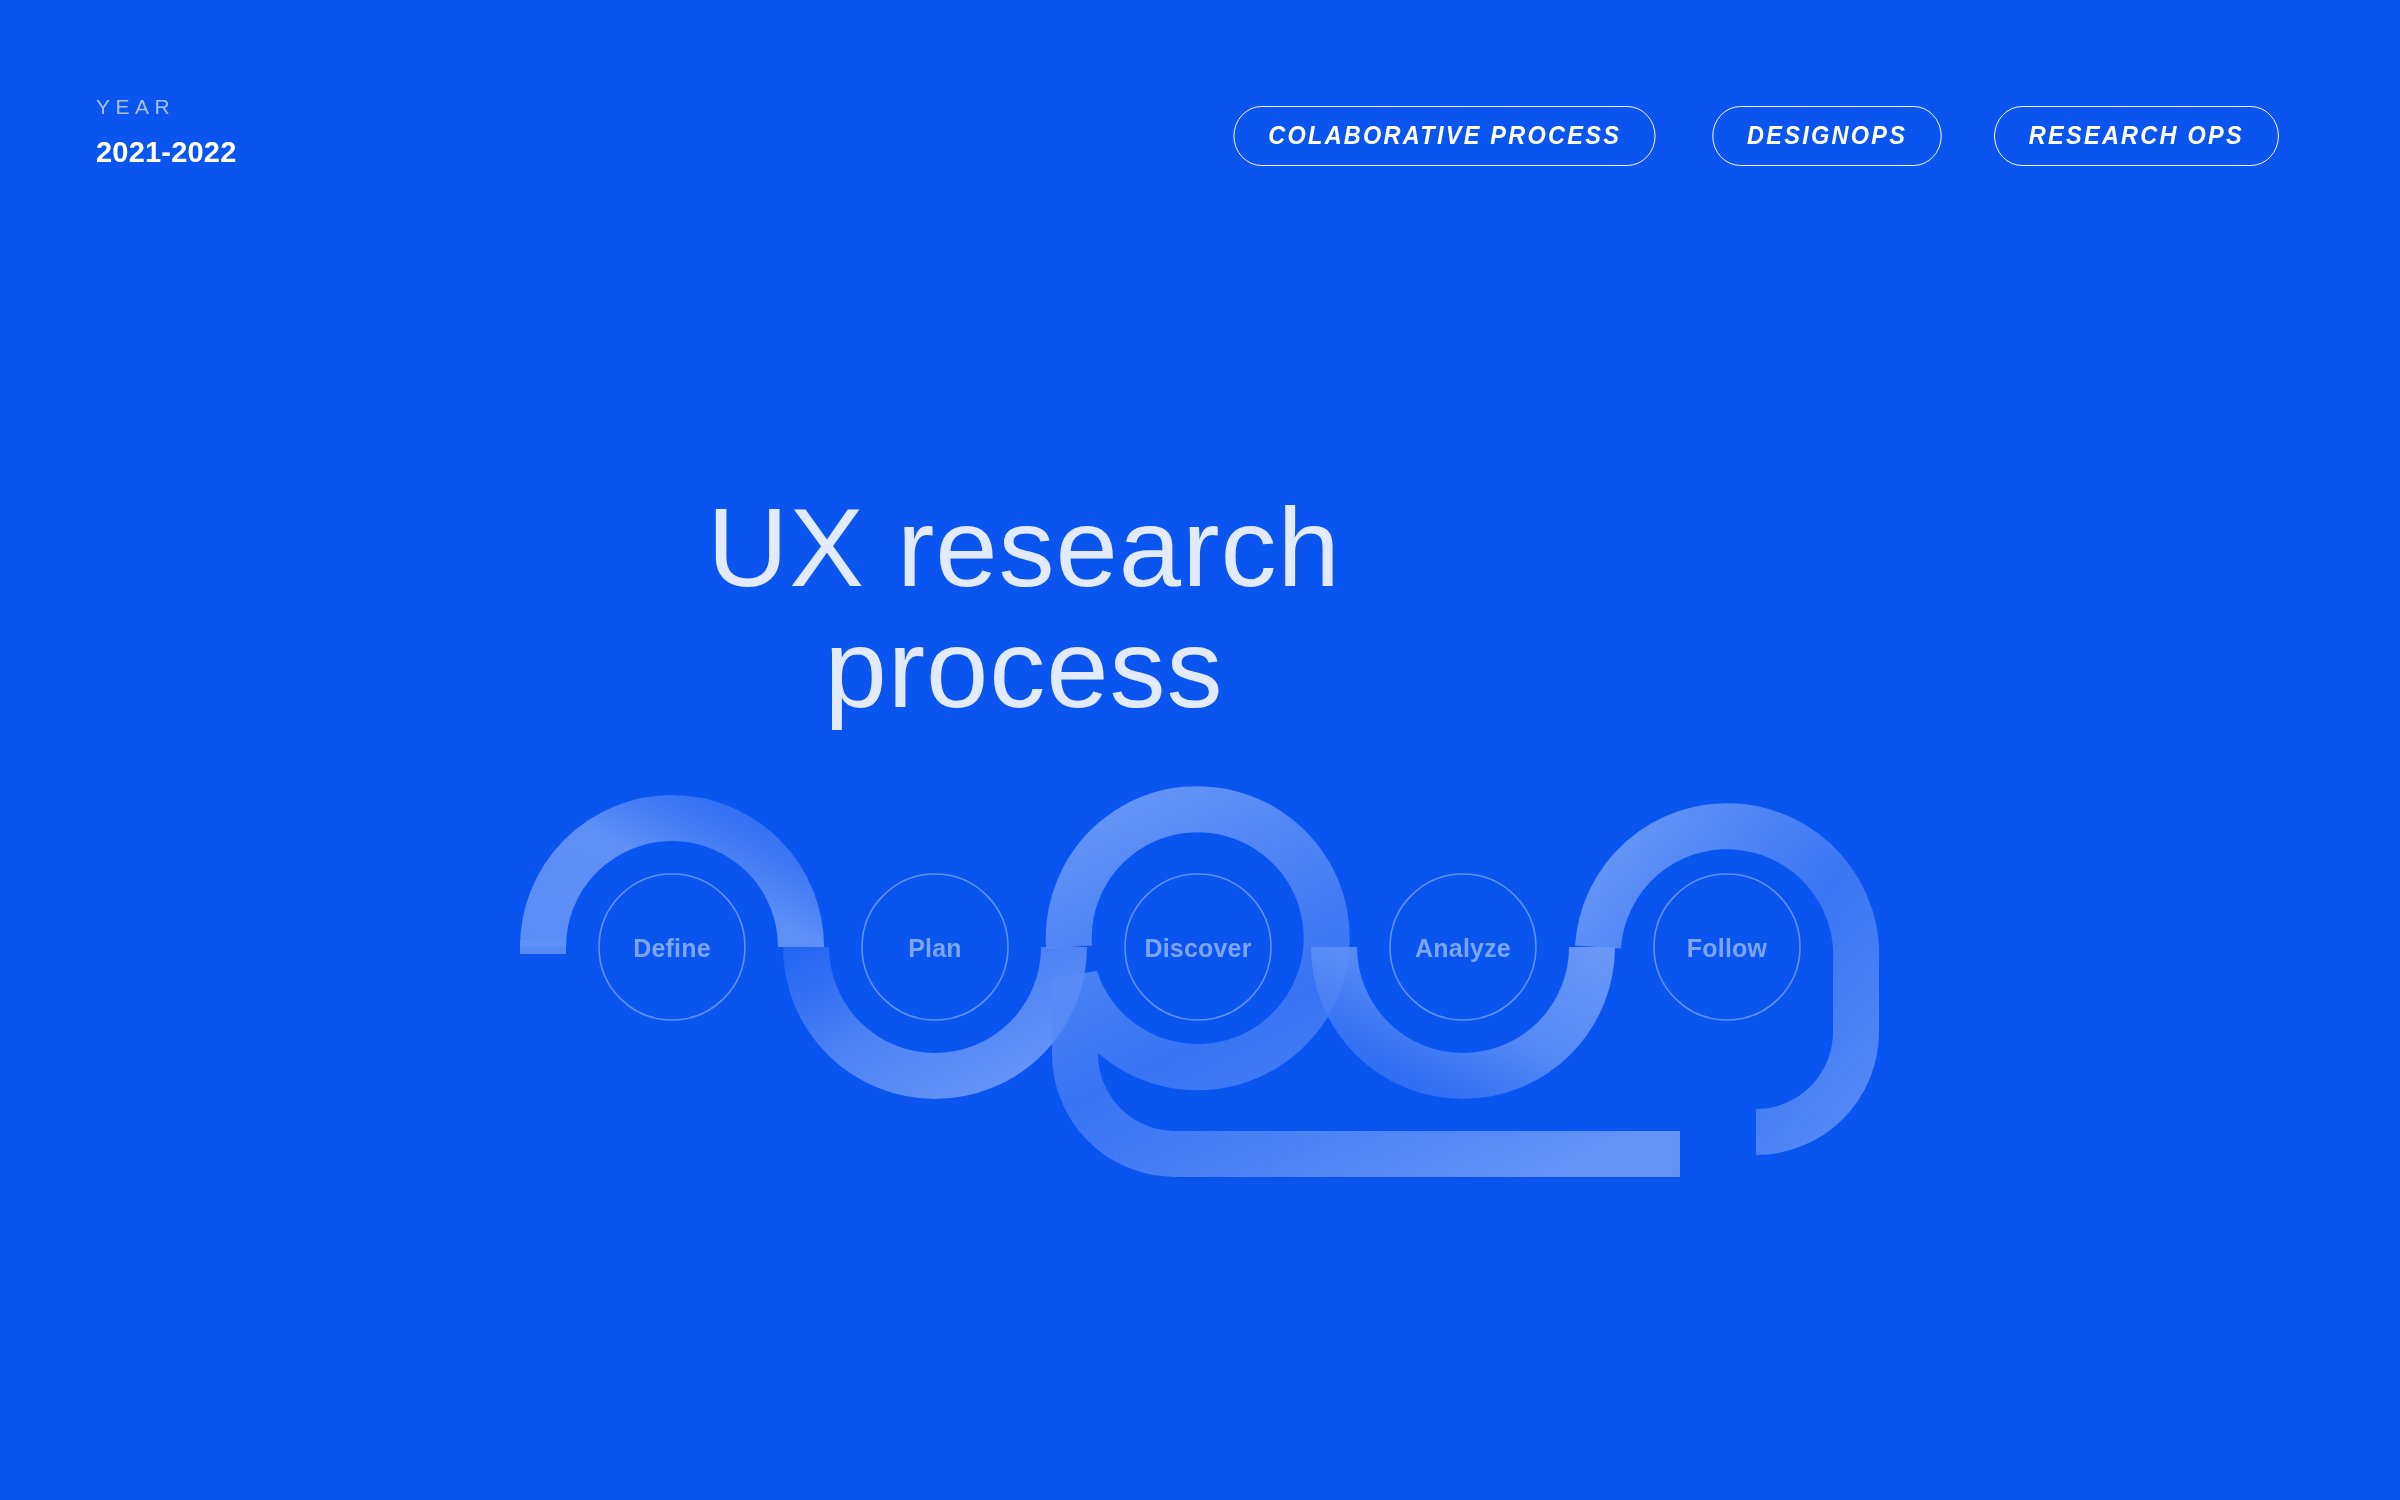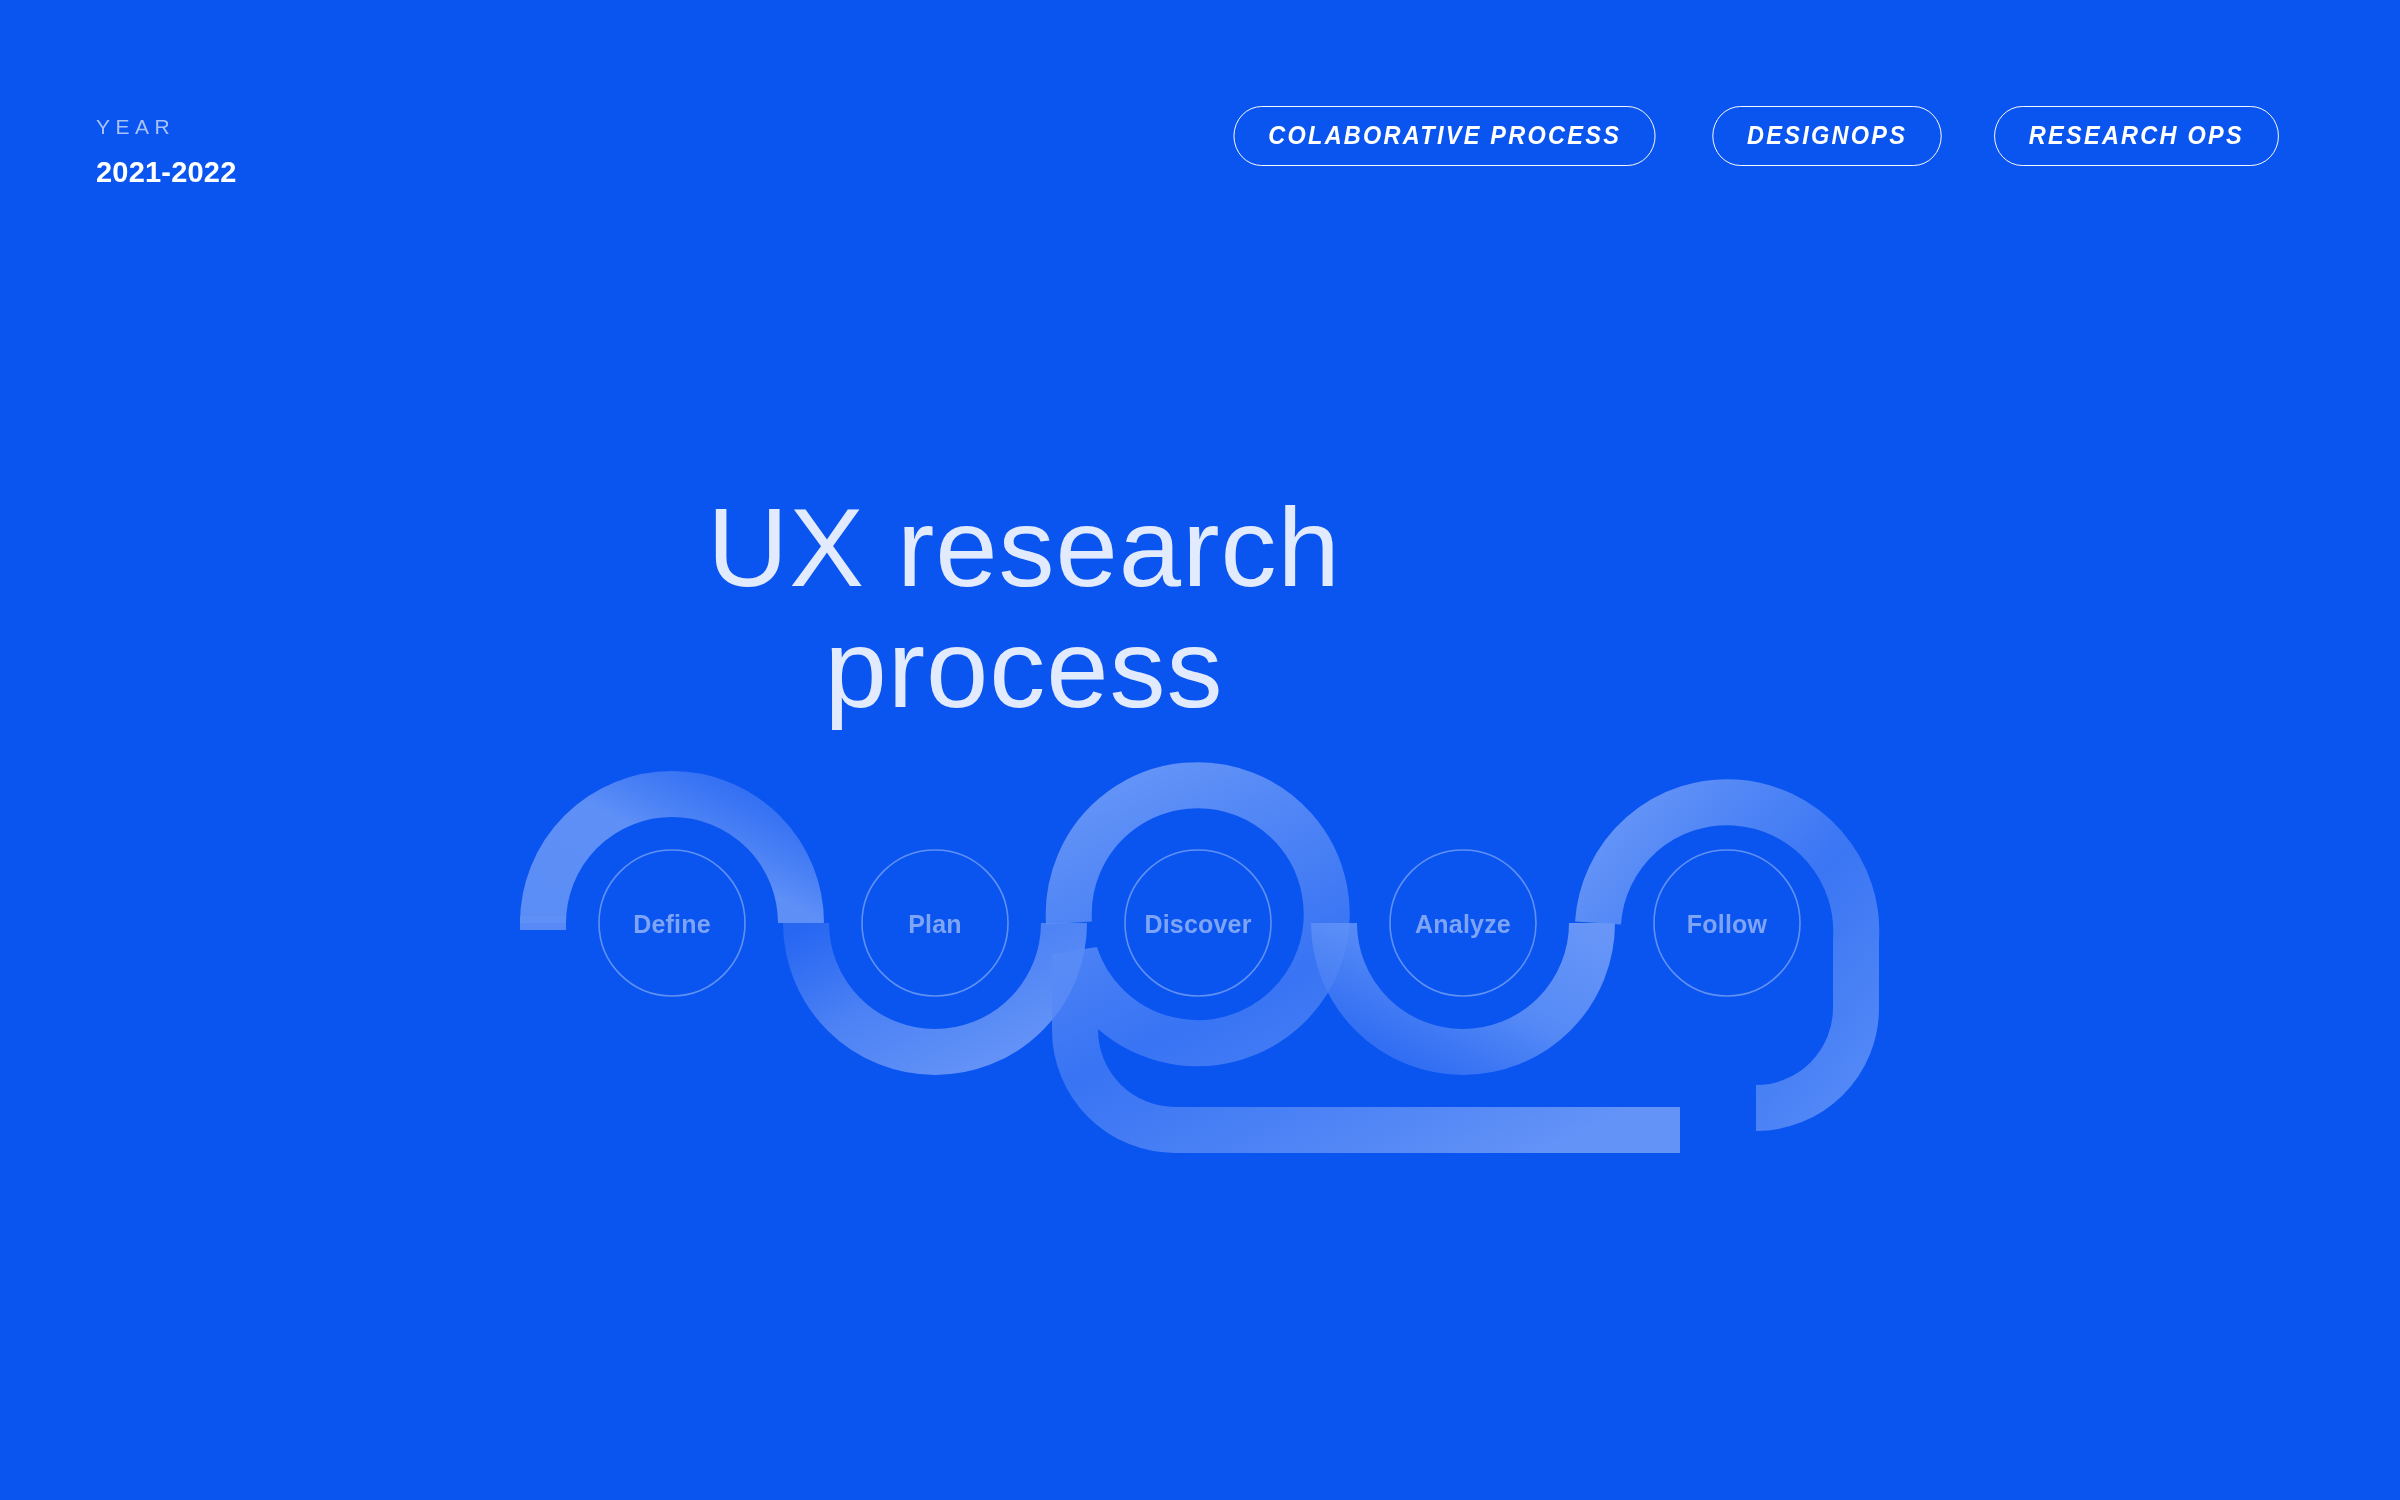--- a/index.html
+++ b/index.html
@@ -24,21 +24,20 @@
     box-sizing: border-box;
     padding: 96px 112px 0 96px;
     display: flex;
     align-items: flex-start;
     justify-content: space-between;
   }
   .meta-group {
     display: flex;
     align-items: flex-start;
     gap: 0px;
-    margin-top: 20px;
   }
   .meta-block { display: flex; flex-direction: column; }
   .meta-block.year { width: 240px; }
   .meta-label {
     font-size: 21px;
     letter-spacing: 5.5px;
     color: #a8c2f9;
     font-weight: 400;
     line-height: 1;
     margin-bottom: 21px;
@@ -86,21 +85,21 @@
     font-size: 112px;
     font-weight: 400;
     line-height: 1.08;
     letter-spacing: 1px;
     white-space: pre-line;
   }
 
   
   .diagram {
     position: absolute;
-    top: 740px;
+    top: 764px;
     left: 500px;
     width: 1420px;
     height: 420px;
   }
   .diagram svg { display: block; width: 100%; height: 100%; }
 
   .node-label {
     font-family: "Liberation Sans", sans-serif;
     font-size: 25px;
     font-weight: 700;

